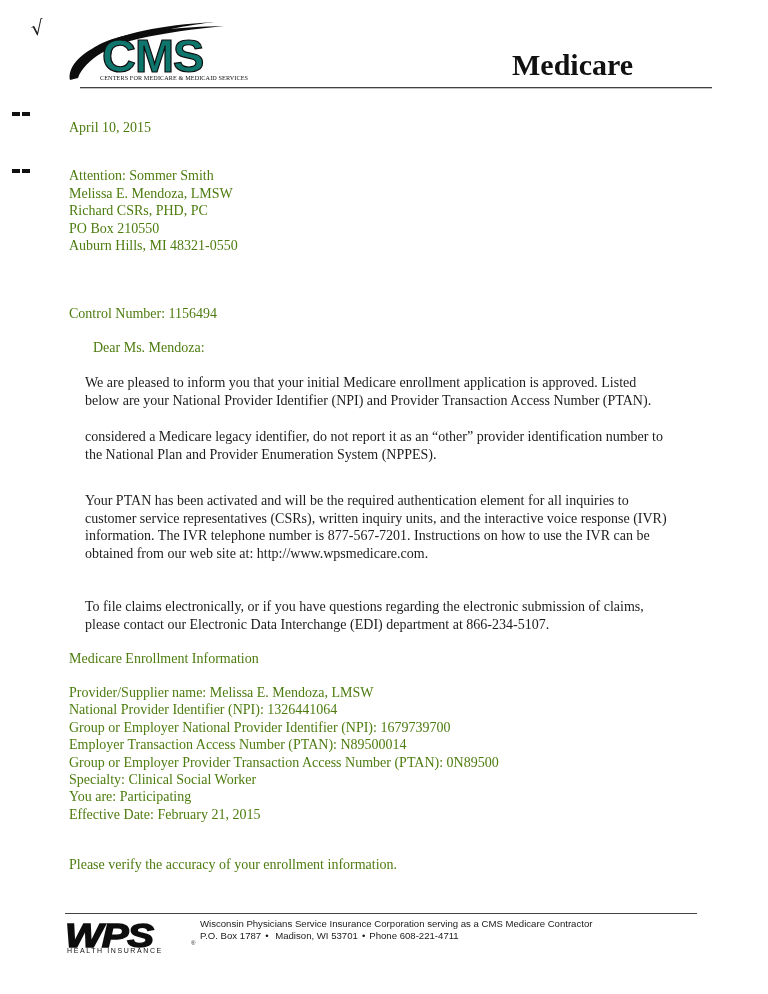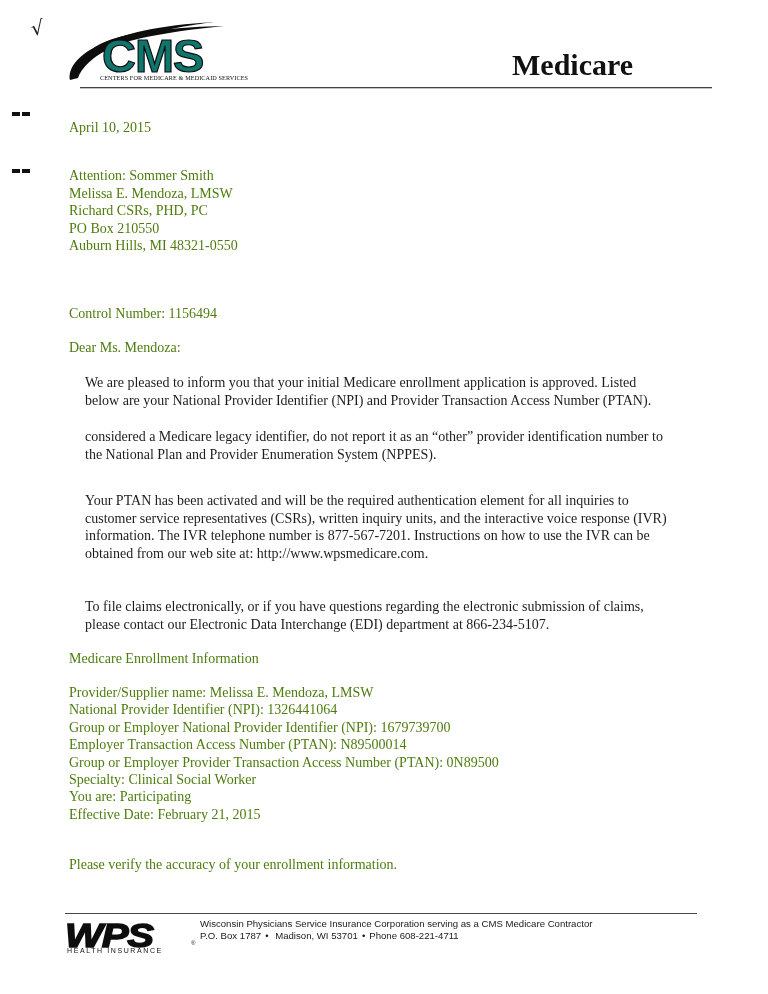--- a/index.html
+++ b/index.html
@@ -213,21 +213,21 @@
   <div class="text block" style="top:167px;">
     <span class="ln">Attention:  Sommer Smith</span>
     <span class="ln">Melissa E. Mendoza, LMSW</span>
     <span class="ln">Richard CSRs, PHD, PC</span>
     <span class="ln">PO Box 210550</span>
     <span class="ln">Auburn Hills, MI  48321-0550</span>
   </div>
 
   <div class="text" style="top:305px;">Control Number: 1156494</div>
 
-  <div class="text" style="top:339px;">Dear Ms. Mendoza:</div>
+  <div class="text" style="top:339px;margin-left:24px;">Dear Ms. Mendoza:</div>
 
   <div class="para" style="top:374px;">
     <span class="ln">We are pleased to inform you that your initial Medicare enrollment application is approved.  Listed</span>
     <span class="ln">below are your National Provider Identifier (NPI) and Provider Transaction Access Number (PTAN).</span>
   </div>
 
   <div class="para" style="top:428px;">
     <span class="ln">considered a Medicare legacy identifier, do not report it as an “other” provider identification number to</span>
     <span class="ln">the National Plan and Provider Enumeration System (NPPES).</span>
   </div>

